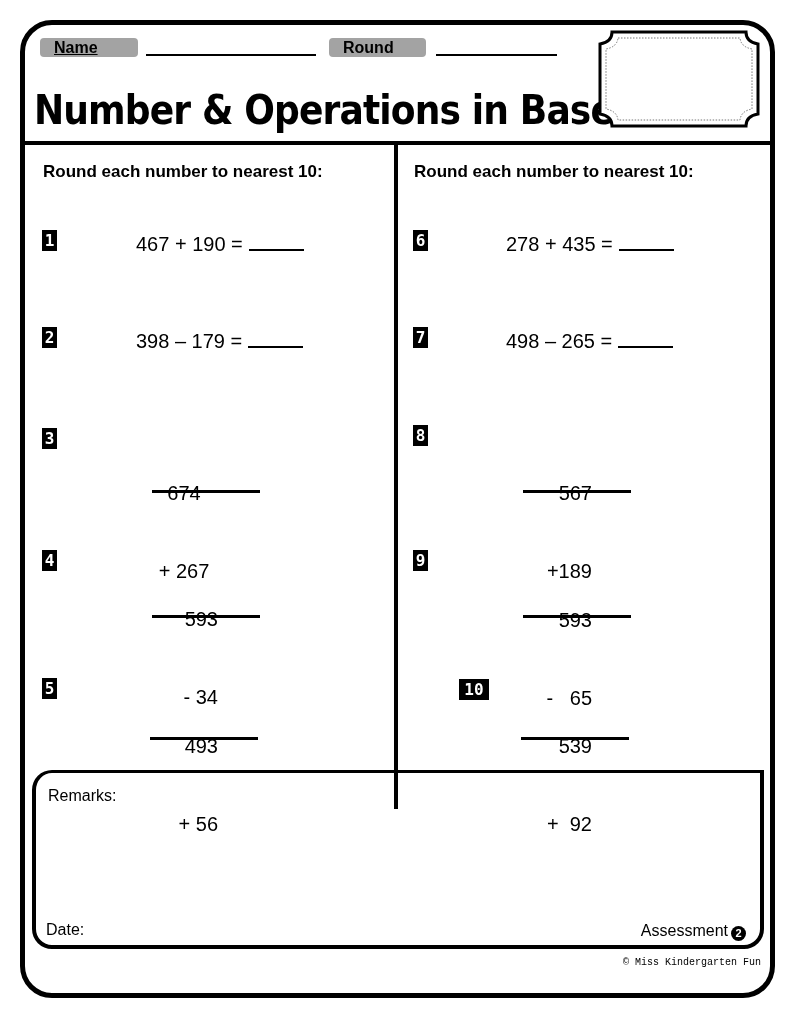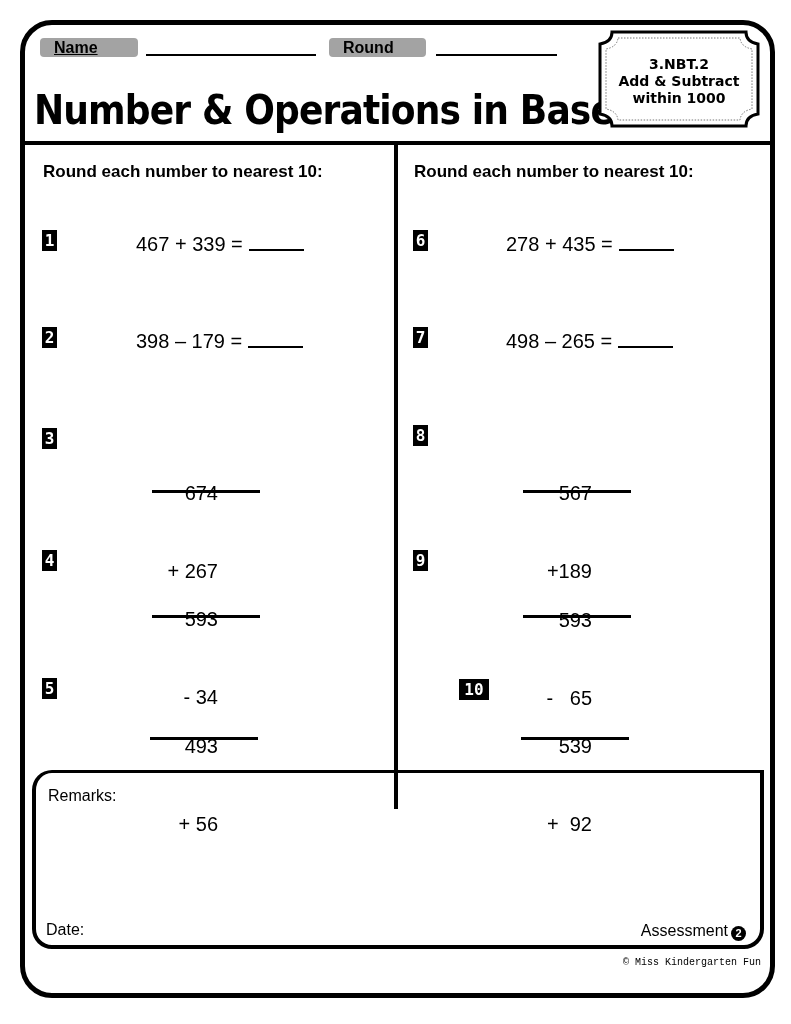--- a/index.html
+++ b/index.html
@@ -36,44 +36,39 @@
 <div class="hdr-label" style="left:329px; top:38px; width:97px;">Round</div>
 <div class="hdr-line" style="left:436px; top:54px; width:121px;"></div>
 
 <div class="title">Number &amp; Operations in Base Ten</div>
 
 <div class="badge">
   <svg width="162" height="98" viewBox="0 0 162 98">
     <path d="M14 2 H148 Q148 12 160 14 V84 Q148 86 148 96 H14 Q14 86 2 84 V14 Q14 12 14 2 Z" fill="#fff" stroke="#000" stroke-width="3"></path>
     <path d="M20 8 H142 Q143 17 154 19 V79 Q143 81 142 90 H20 Q19 81 8 79 V19 Q19 17 20 8 Z" fill="none" stroke="#777" stroke-width="1" stroke-dasharray="1.5,1.5"></path>
   </svg>
-  <div class="badge-text">
-    <div>3.NBT.2</div>
-    <div>Add &amp; Subtract</div>
-    <div>within 1000</div>
-  </div>
 </div>
 
 <div class="hrule"></div>
 <div class="vrule"></div>
 
 <div class="col-head" style="left:43px;">Round each number to nearest 10:</div>
 
 <div class="num-badge" style="left:42px; top:230px; width:15px;">1</div>
 <div class="expr" style="left:136px; top:231px;">
-  <span>467 + 339 =</span><span class="blank"></span>
+  <span>467 + 190 =</span><span class="blank"></span>
 </div>
 
 <div class="num-badge" style="left:42px; top:327px; width:15px;">2</div>
 <div class="expr" style="left:136px; top:328px;text-align:center;">
   <span>398 – 179 =</span><span class="blank"></span>
 </div>
 
 <div class="num-badge" style="left:42px; top:428px; width:15px;">3</div>
-<div class="stack" style="left:150px; top:428px; width:68px;">
+<div class="stack" style="left:150px; top:428px; width:68px;text-align:center;">
   <div>674</div>
   <div>+ 267</div>
 </div>
 <div class="stack-line" style="left:152px; top:490px;"></div>
 
 <div class="num-badge" style="left:42px; top:550px; width:15px;">4</div>
 <div class="stack" style="left:150px; top:554px; width:68px;">
   <div>593</div>
   <div>- 34</div>
 </div>

